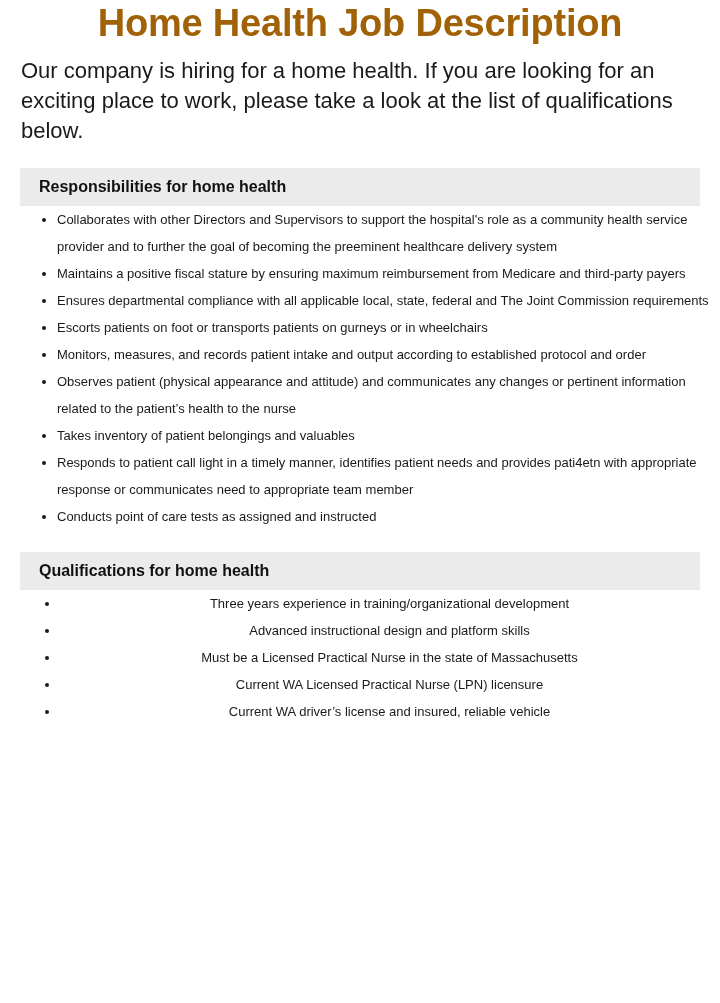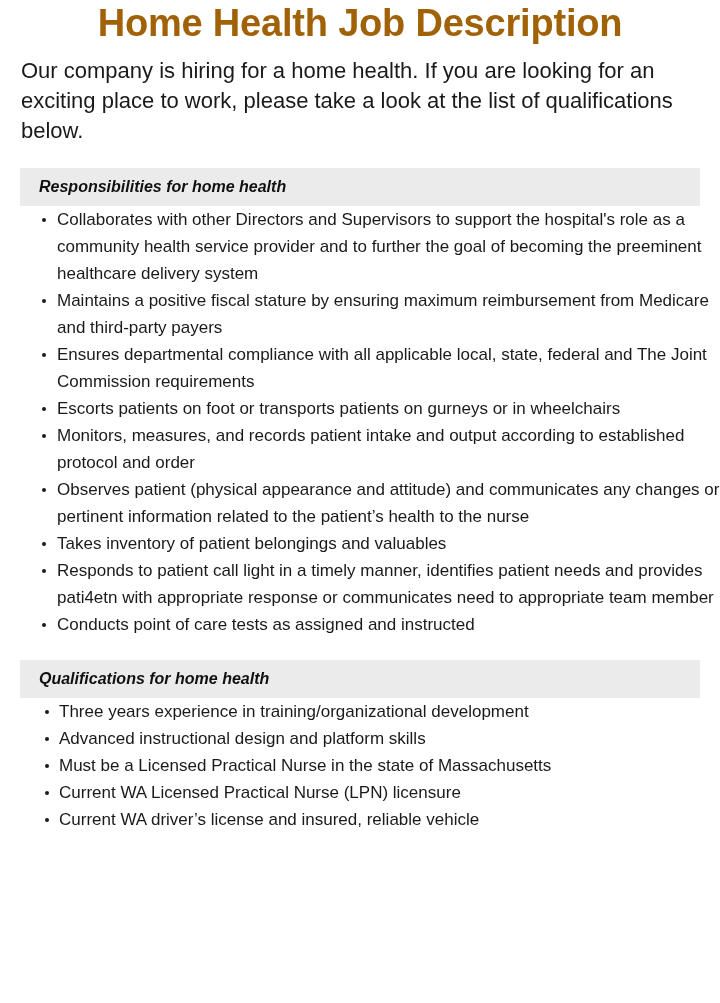--- a/index.html
+++ b/index.html
@@ -54,32 +54,31 @@
     display: flex;
     align-items: center;
     padding: 0 0 0 19px;
     box-sizing: border-box;
   }
   .section-header-text {
     font-size: 16px;
     font-weight: 700;
     line-height: 20px;
     color: #111111;
-    font-style: italic;
   }
 
   
   ul.bullets {
     list-style: none;
     margin: 0;
     padding: 0;
   }
   ul.bullets li {
     position: relative;
-    font-size: 17px;
+    font-size: 13px;
     line-height: 27px;
     color: #1a1a1a;
   }
   ul.bullets li::before {
     content: "";
     position: absolute;
     width: 4px;
     height: 4px;
     border-radius: 50%;
     background: #1a1a1a;
@@ -99,20 +98,21 @@
     top: 12px;
   }
 
   
   .list-qualifications {
     margin-top: 21px;
     padding-right: 22px;
   }
   .list-qualifications li {
     padding-left: 59px;
+    text-align: center;
   }
   .list-qualifications li::before {
     left: 45px;
     top: 12px;
   }
 
   .section-qualifications {
   }
 </style>
 </head>

